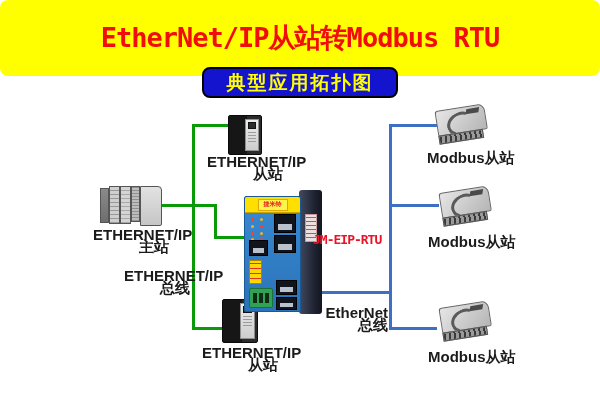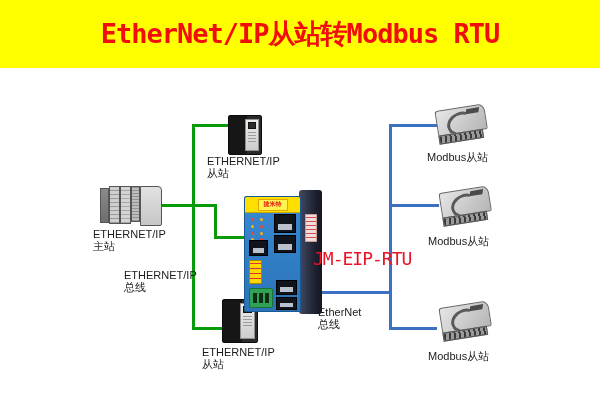--- a/index.html
+++ b/index.html
@@ -5,37 +5,37 @@
   :root{
     --banner-bg:#ffff00; --banner-text:#f20d0d;
     --subtitle-bg:#1414cf; --subtitle-text:#ffff00;
     --green:#089a08; --blue:#3d6fc4; --jm-red:#ea1226;
   }
   html,body{margin:0;padding:0;}
   body{font-family:"Liberation Sans",sans-serif;background:#fff;}
   .stage{position:relative;width:600px;height:400px;background:#fff;overflow:hidden;}
 
   
-  .banner{position:absolute;left:0;top:0;width:600px;height:68px;background:var(--banner-bg);
-          display:flex;align-items:center;justify-content:center;}
+  .banner{position:absolute;left:0;top:0;width:600px;height:76px;background:var(--banner-bg);
+          display:flex;align-items:center;justify-content:center;border-radius:8px;}
   .banner-text{font-family:"DejaVu Sans Mono",monospace;font-weight:bold;font-size:27px;
                color:var(--banner-text);letter-spacing:-1px;white-space:nowrap;}
   .subtitle-box{position:absolute;left:202px;top:67px;width:196px;height:31px;background:var(--subtitle-bg);
                 border:2px solid #000;border-radius:8px;display:flex;align-items:center;justify-content:center;box-sizing:border-box;}
   .subtitle-text{color:var(--subtitle-text);font-weight:bold;font-size:19px;letter-spacing:2px;white-space:nowrap;}
 
   
   .ln{position:absolute;}
   .g{background:var(--green);}
   .b{background:var(--blue);}
 
   
-  .dev-label{position:absolute;text-align:left;font-size:11px;font-weight:normal;color:#1b1b1b;line-height:11.5px;white-space:nowrap;}
+  .dev-label{position:absolute;text-align:right;font-size:15px;font-weight:bold;color:#1b1b1b;line-height:11.5px;white-space:nowrap;}
   .jm-label{position:absolute;left:313px;top:232px;width:84px;font-family:"DejaVu Sans Mono",monospace;
-            font-weight:normal;font-size:18px;color:var(--jm-red);letter-spacing:-1px;white-space:nowrap;margin-top:16px;}
+            font-weight:bold;font-size:13px;color:var(--jm-red);letter-spacing:-1px;white-space:nowrap;}
 
   
   .plc{position:absolute;left:100px;top:186px;width:62px;height:40px;display:flex;align-items:flex-start;}
   .plc-m{box-sizing:border-box;border:1px solid #555;height:38px;}
   .plc-m.m1{width:9px;height:35px;margin-top:2px;background:linear-gradient(#8a8a8a,#6e6e6e);}
   .plc-m.m2{width:11px;background:linear-gradient(#cfcfcf,#aeaeae);
             background-image:repeating-linear-gradient(0deg,#9a9a9a 0 1px,#cfcfcf 1px 4px);}
   .plc-m.m3{width:11px;background:repeating-linear-gradient(0deg,#a8a8a8 0 1px,#d4d4d4 1px 4px);}
   .plc-m.m4{width:9px;height:36px;background:repeating-linear-gradient(0deg,#909090 0 1px,#bdbdbd 1px 3px);}
   .plc-m.m5{width:22px;height:40px;background:linear-gradient(180deg,#e2e2e2,#c6c6c6);border-radius:0 4px 2px 0;}
@@ -93,20 +93,23 @@
 </style>
 </head>
 <body>
 
 <div class="stage">
 
   <div class="banner">
     <span class="banner-text">EtherNet/IP从站转Modbus RTU</span>
   </div>
 
+  <div class="subtitle-box">
+    <span class="subtitle-text">典型应用拓扑图</span>
+  </div>
 
   <div class="ln g" style="left:192px;top:124px;width:3px;height:206px;"></div>
   <div class="ln g" style="left:192px;top:124px;width:38px;height:3px;"></div>
   <div class="ln g" style="left:160px;top:204px;width:57px;height:3px;"></div>
   <div class="ln g" style="left:214px;top:204px;width:3px;height:35px;"></div>
   <div class="ln g" style="left:214px;top:236px;width:33px;height:3px;"></div>
   <div class="ln g" style="left:192px;top:327px;width:32px;height:3px;"></div>
 
   <div class="ln b" style="left:389px;top:124px;width:3px;height:206px;"></div>
   <div class="ln b" style="left:389px;top:124px;width:48px;height:3px;"></div>

